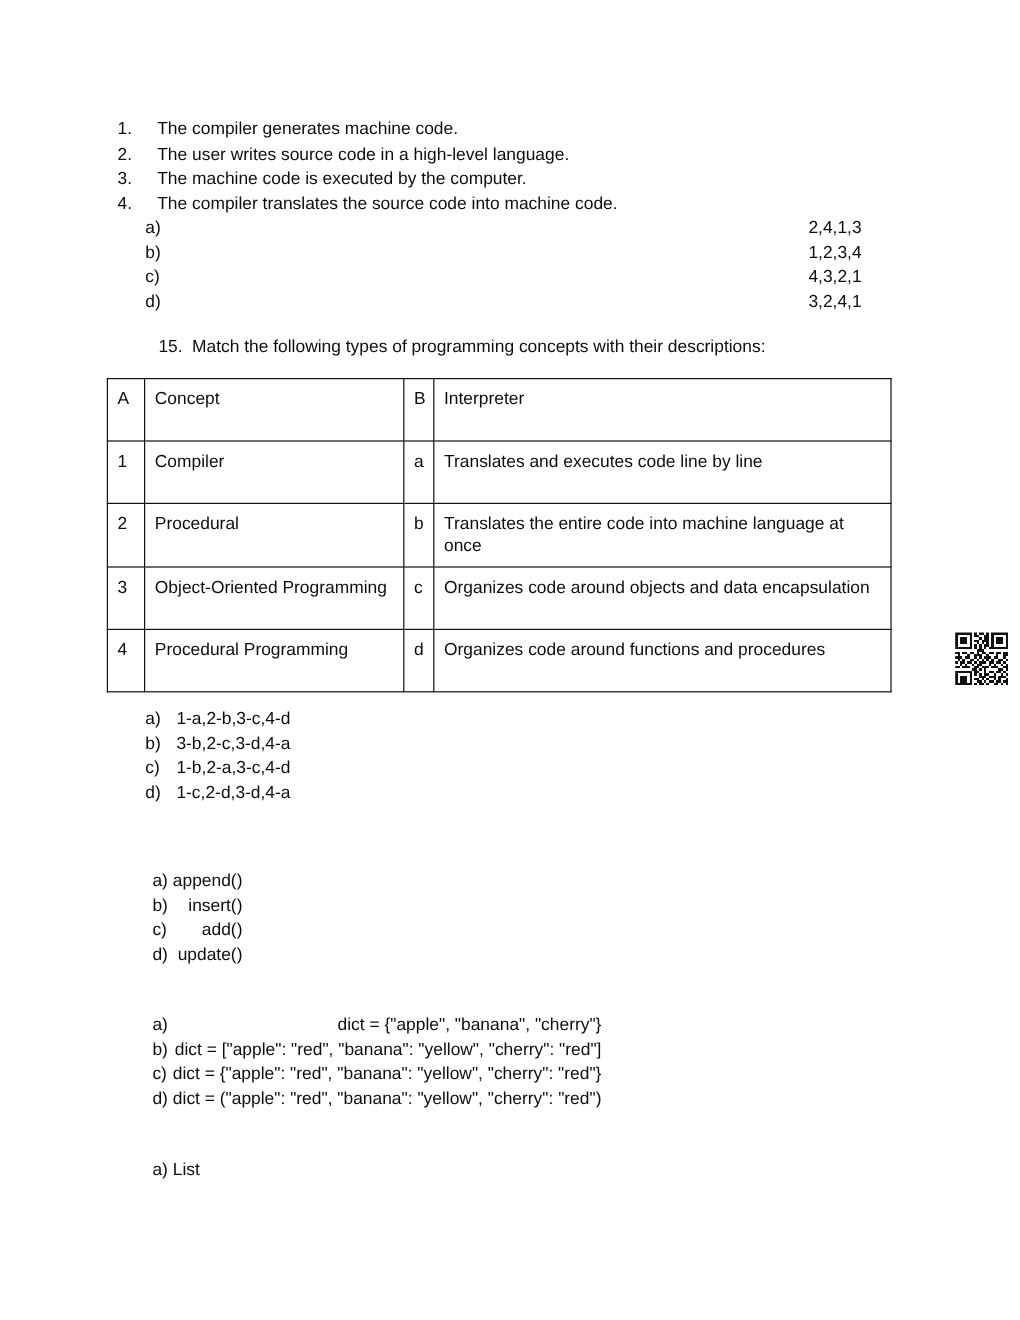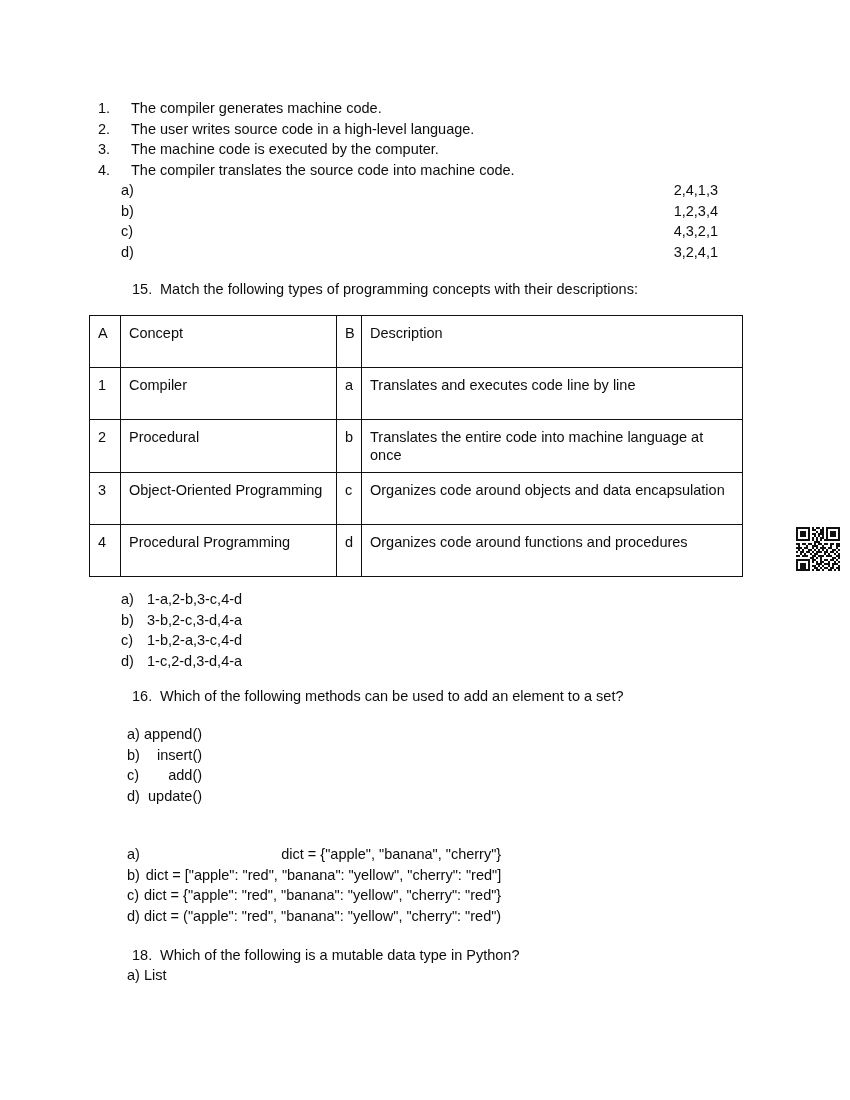--- a/index.html
+++ b/index.html
@@ -169,21 +169,21 @@
       <col class="col-a">
         <col class="col-c">
         <col class="col-b">
         <col class="col-d">
     </colgroup>
     <tbody>
       <tr>
         <td>A</td>
         <td>Concept</td>
         <td>B</td>
-        <td>Description</td>
+        <td>Interpreter</td>
       </tr>
       <tr>
         <td>1</td>
         <td>Compiler</td>
         <td>a</td>
         <td>Translates and executes code line by line</td>
       </tr>
       <tr>
         <td>2</td>
         <td>Procedural</td>
@@ -217,24 +217,20 @@
     <div class="opt-row">
       <span class="opt-key">c)</span>
       <span class="opt-val">1-b,2-a,3-c,4-d</span>
     </div>
     <div class="opt-row">
       <span class="opt-key">d)</span>
       <span class="opt-val">1-c,2-d,3-d,4-a</span>
     </div>
   </div>
 
-  <div class="question" id="q16-stem">
-    <span class="q-num">16.</span>
-    <span class="q-text">Which of the following methods can be used to add an element to a set?</span>
-  </div>
   <div class="opt-list-indent" id="q16-options">
     <div class="opt-row">
       <span class="opt-key tight">a)</span>
       <span class="opt-val">append()</span>
     </div>
     <div class="opt-row">
       <span class="opt-key tight">b)</span>
       <span class="opt-val">insert()</span>
     </div>
     <div class="opt-row">
@@ -259,24 +255,20 @@
     <div class="opt-row">
       <span class="opt-key tight">c)</span>
       <span class="opt-val">dict = {"apple": "red", "banana": "yellow", "cherry": "red"}</span>
     </div>
     <div class="opt-row">
       <span class="opt-key tight">d)</span>
       <span class="opt-val">dict = ("apple": "red", "banana": "yellow", "cherry": "red")</span>
     </div>
   </div>
 
-  <div class="question" id="q18-stem">
-    <span class="q-num">18.</span>
-    <span class="q-text">Which of the following is a mutable data type in Python?</span>
-  </div>
   <div class="opt-list-indent" id="q18-options">
     <div class="opt-row">
       <span class="opt-key tight">a)</span>
       <span class="opt-val">List</span>
     </div>
   </div>
 
   <div class="qr-wrap">
     <svg id="qr-svg" viewBox="0 0 22 22" shape-rendering="crispEdges" aria-hidden="true">
         <rect x="0" y="0" width="22" height="22" fill="#ffffff"></rect>

